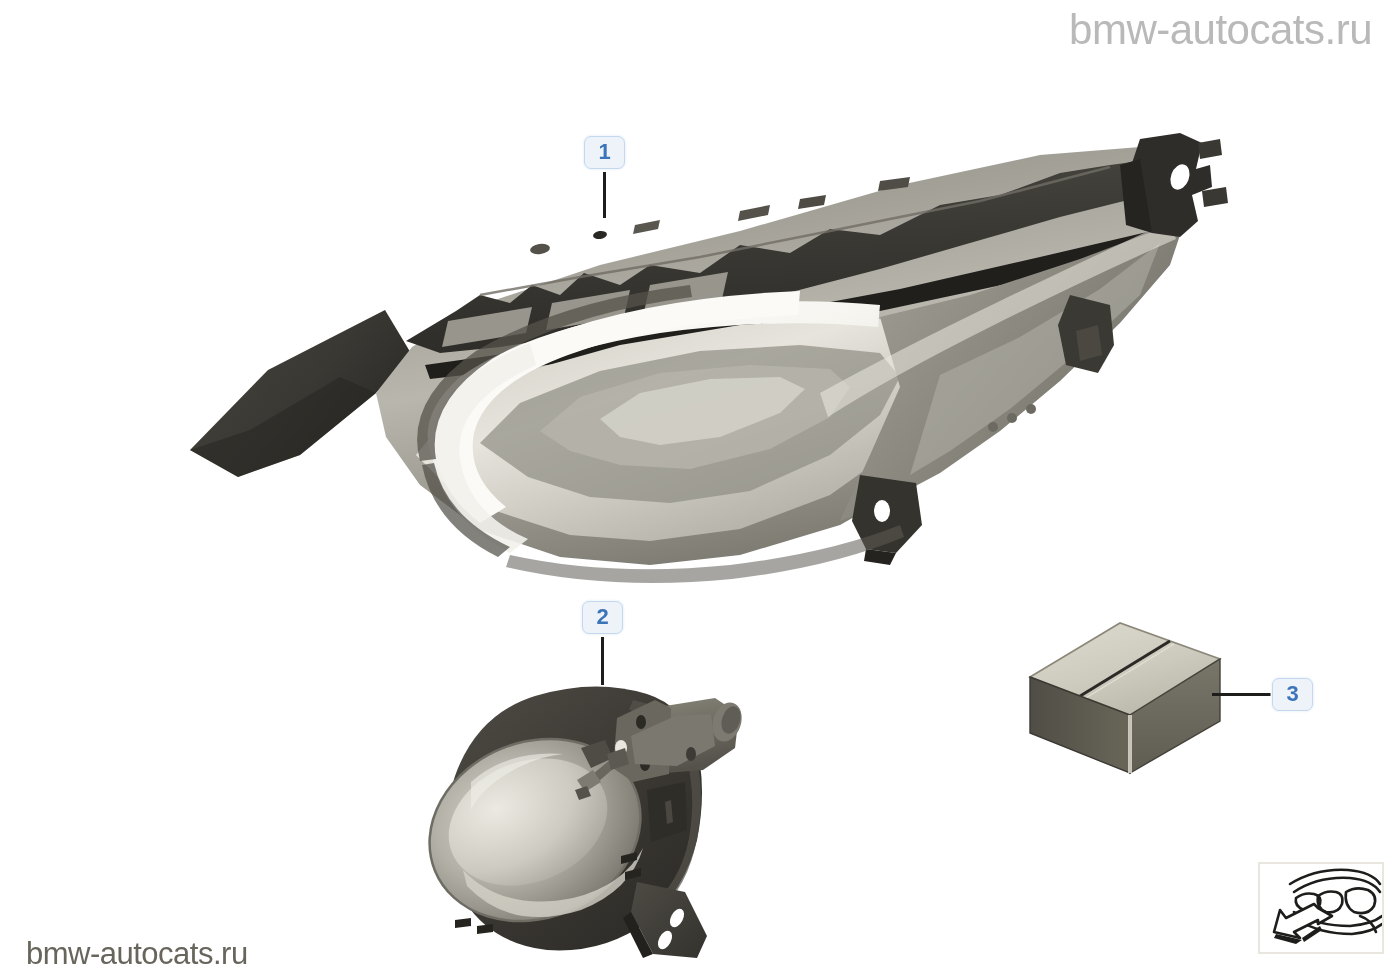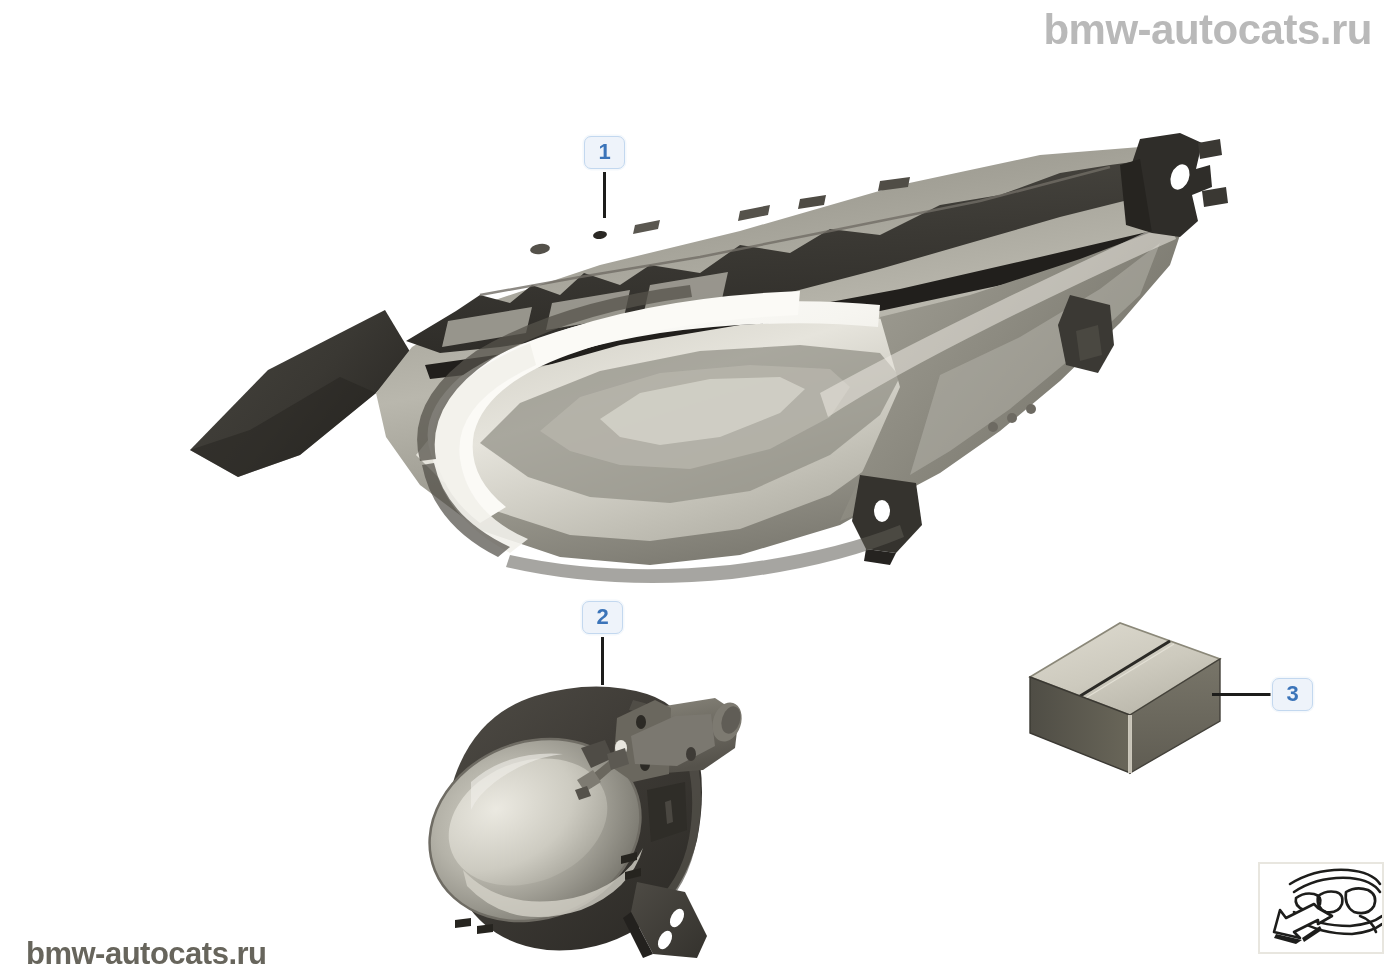--- a/index.html
+++ b/index.html
@@ -10,21 +10,21 @@
     font-family:"Liberation Sans", sans-serif;
     position:relative;
     overflow:hidden;
   }
   #stage { position:absolute; inset:0; }
 
   
   .wm {
     position:absolute;
     font-family:"Liberation Sans", sans-serif;
-    font-weight:bold;
+    font-weight:normal;
     white-space:nowrap;
     letter-spacing:-0.5px;
   }
   .wm-top {
     right:28px; top:6px;
     font-size:42px;
     color:#b9b9b9;
   }
   .wm-bottom {
     left:26px; bottom:8px;

